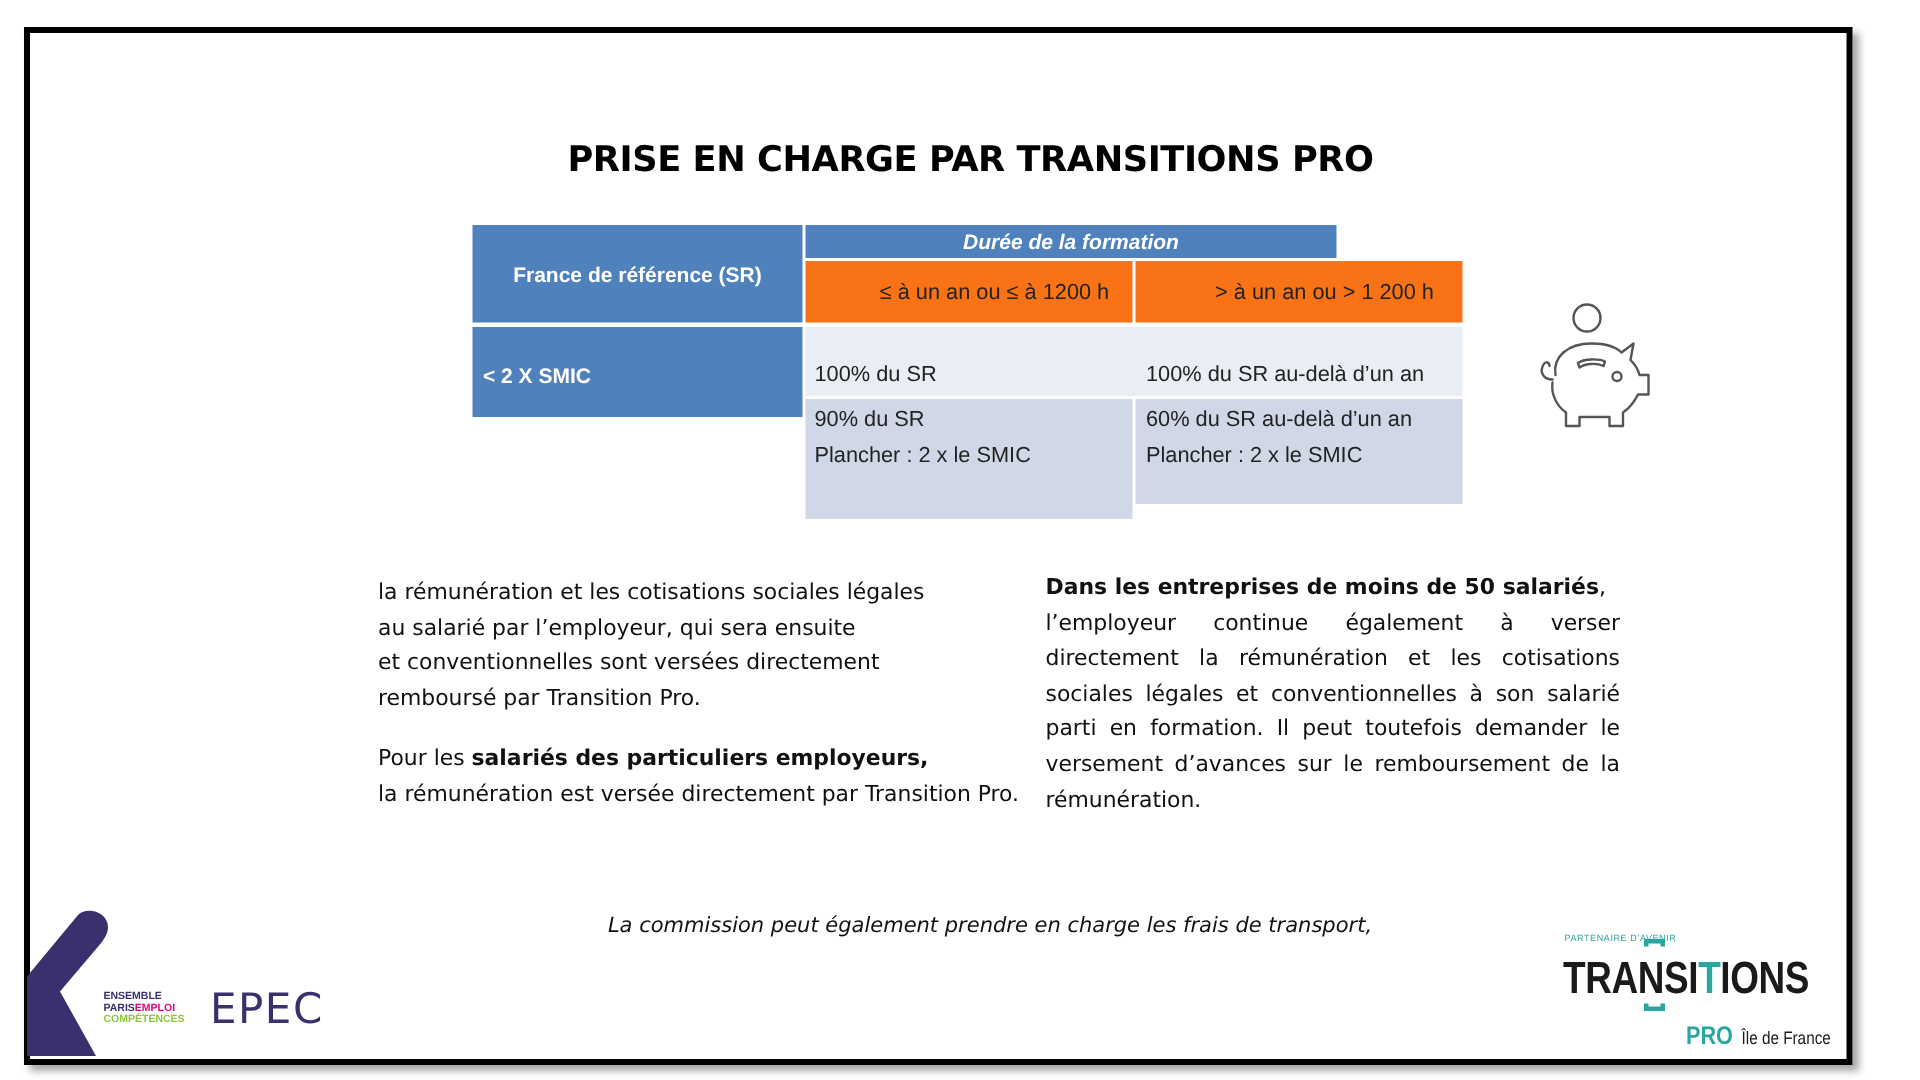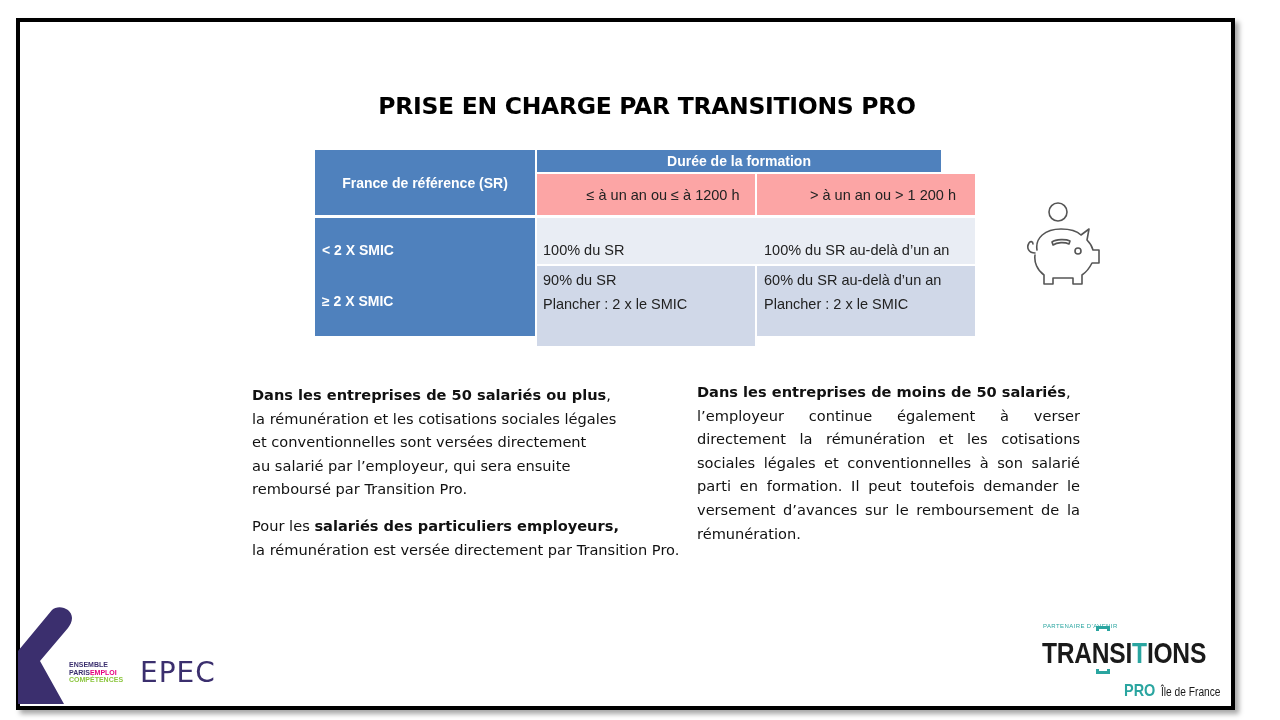--- a/index.html
+++ b/index.html
@@ -15,46 +15,46 @@
     .title {
       position: absolute; left: 0; top: 92px; width: 1294px; text-align: center;
       font-family: "DejaVu Sans", sans-serif; font-weight: bold; font-size: 23.5px;
       letter-spacing: -0.3px; color: #000;
     }
 
     
     .tbl { position: absolute; left: 315px; top: 150px; width: 660px; height: 186px; }
     .cell { position: absolute; font-family: "Liberation Sans", sans-serif; }
     .hdr-dark { background: #4f81bd; color: #fff; font-weight: bold; }
-    .hdr-light { background: #fca5a5; color: #222; padding-left: 34px; }
+    .hdr-light { background: #f97316; color: #222; padding-left: 34px; }
     .row1-bg { background: #e9edf4; color: #222; }
     .row2-bg { background: #d0d8e8; color: #222; }
 
     .c-sr { left: 0; top: 0; width: 220px; height: 65px; display:flex; align-items:center; justify-content:center; font-size: 14px; }
-    .c-duree { left: 222px; top: 0; width: 404px; height: 22px; display:flex; align-items:center; justify-content:center; font-size: 14px; }
+    .c-duree { left: 222px; top: 0; width: 354px; height: 22px; display:flex; align-items:center; justify-content:center; font-size: 14px; font-style: italic; }
     .c-h1 { left: 222px; top: 24px; width: 218px; height: 41px; display:flex; align-items:center; justify-content:center; font-size: 14.5px; }
     .c-h2 { left: 442px; top: 24px; width: 218px; height: 41px; display:flex; align-items:center; justify-content:center; font-size: 14.5px; }
 
     .c-r1-label { left: 0; top: 68px; width: 220px; height: 60px; font-size: 14px; padding: 24px 0 0 7px; }
     .c-r1-a { left: 222px; top: 68px; width: 256px; height: 46px; font-size: 14.5px; padding: 24px 0 0 6px; }
     .c-r1-b { left: 442px; top: 68px; width: 218px; height: 46px; font-size: 14.5px; padding: 24px 0 0 7px; }
 
     .c-r2-label { left: 0; top: 116px; width: 220px; height: 70px; font-size: 14px; padding: 27px 0 0 7px; }
     .c-r2-a { left: 222px; top: 116px; width: 218px; height: 80px; font-size: 14.5px; padding: 2px 0 0 6px; line-height: 24px; }
     .c-r2-b { left: 442px; top: 116px; width: 218px; height: 70px; font-size: 14.5px; padding: 2px 0 16px 7px; line-height: 24px; }
 
     
     .piggy { position: absolute; left: 1015px; top: 198px; width: 90px; height: 92px; }
 
     
     .text-block { position: absolute; font-family: "DejaVu Sans", sans-serif; font-size: 14.6px; line-height: 23.6px; color: #111; }
     .left-block { left: 252px; top: 383px; width: 470px; }
     .left-block .line { white-space: nowrap; }
     .right-block { left: 697px; top: 380px; width: 383px; text-align: justify; }
-    .particuliers { left: 252px; top: 514px; width: 500px; }
+    .particuliers { left: 252px; top: 494px; width: 500px; }
     b { font-weight: bold; }
 
     .footnote {
       position: absolute; left: 360px; top: 606px; width: 600px; text-align: center;
       font-family: "DejaVu Sans", sans-serif; font-style: italic; font-size: 14px; line-height: 23px; color: #111;
     }
 
     
     .epec-swoosh { position: absolute; left: 18px; top: 606px; width: 60px; height: 100px; }
     .epec-text { position: absolute; left: 69px; top: 661px; font-family: "Liberation Sans", sans-serif; font-weight: bold; font-size: 7px; line-height: 7.5px; }
@@ -88,58 +88,57 @@
   <div class="cell hdr-light c-h2">&gt; à un an ou &gt; 1 200 h</div>
 
   <div class="cell hdr-dark c-r1-label">&lt; 2 X SMIC</div>
   <div class="cell row1-bg c-r1-a">
     <div>100% du SR</div>
   </div>
   <div class="cell row1-bg c-r1-b">
     <div>100% du SR au-delà d’un an</div>
   </div>
 
-  <div class="cell hdr-dark c-r2-label">≥ 2 X SMIC</div>
   <div class="cell row2-bg c-r2-a">
     <div>90% du SR</div>
     <div>Plancher : 2 x le SMIC</div>
   </div>
   <div class="cell row2-bg c-r2-b">
     <div>60% du SR au-delà d’un an</div>
     <div>Plancher : 2 x le SMIC</div>
   </div>
 </div>
 
 <svg class="piggy" viewBox="0 0 90 92" fill="none" stroke="#555" stroke-width="1.6" stroke-linejoin="round" stroke-linecap="round">
   <circle cx="43" cy="14" r="9"></circle>
   <path d="M22 52 C20 40 30 31 46 31 C55 31 62 33 66 37 L74 31 L72 42 C75 45 77 48 78 52 L84 52 L84 65 L77 65 C74 71 70 75 67 77 L67 86 L58 86 L58 80 L38 80 L38 86 L29 86 L29 77 C22 72 19 64 20 57"></path>
   <path d="M20 55 C14 55 11 50 14 45 C15 43 18 43 18 46"></path>
   <path d="M37 44 C41 41 51 41 55 43 L54 46 C50 44 42 44 38 47 Z"></path>
   <circle cx="63" cy="53" r="3"></circle>
 </svg>
 
 <div class="text-block left-block">
-  <div class="line"><b>Dans les entreprises de 50 salariés ou plus</b><span>,</span></div>
   <div class="line">la rémunération et les cotisations sociales légales</div>
+  <div class="line">au salarié par l’employeur, qui sera ensuite</div>
   <div class="line">et conventionnelles sont versées directement</div>
-  <div class="line">au salarié par l’employeur, qui sera ensuite</div>
   <div class="line">remboursé par Transition Pro.</div>
 </div>
 
 <div class="text-block particuliers">
   <div style="white-space:nowrap"><span>Pour les </span><b>salariés des particuliers employeurs,</b></div>
   <div style="white-space:nowrap">la rémunération est versée directement par Transition Pro.</div>
 </div>
 
 <div class="text-block right-block">
   <b>Dans les entreprises de moins de 50 salariés</b><span>,</span><br>
   <span>l’employeur continue également à verser directement la rémunération et les cotisations sociales légales et conventionnelles à son salarié parti en formation. Il peut toutefois demander le versement d’avances sur le remboursement de la rémunération.</span>
 </div>
 
 <div class="footnote">
+  <div>La commission peut également prendre en charge les frais de transport,</div>
 </div>
 
 <svg class="epec-swoosh" viewBox="0 0 60 100">
   <path d="M0 45 L34 4 C40 -2 54 2 54 12 C54 16 52 19 50 22 L22 55 L46 98 L0 98 Z" fill="#3b2f6e"></path>
 </svg>
 <div class="epec-text">
   <div class="l1">ENSEMBLE</div>
   <div class="l2"><span style="color:#3b2f6e">PARIS</span><span>EMPLOI</span></div>
   <div class="l3">COMPÉTENCES</div>
 </div>

